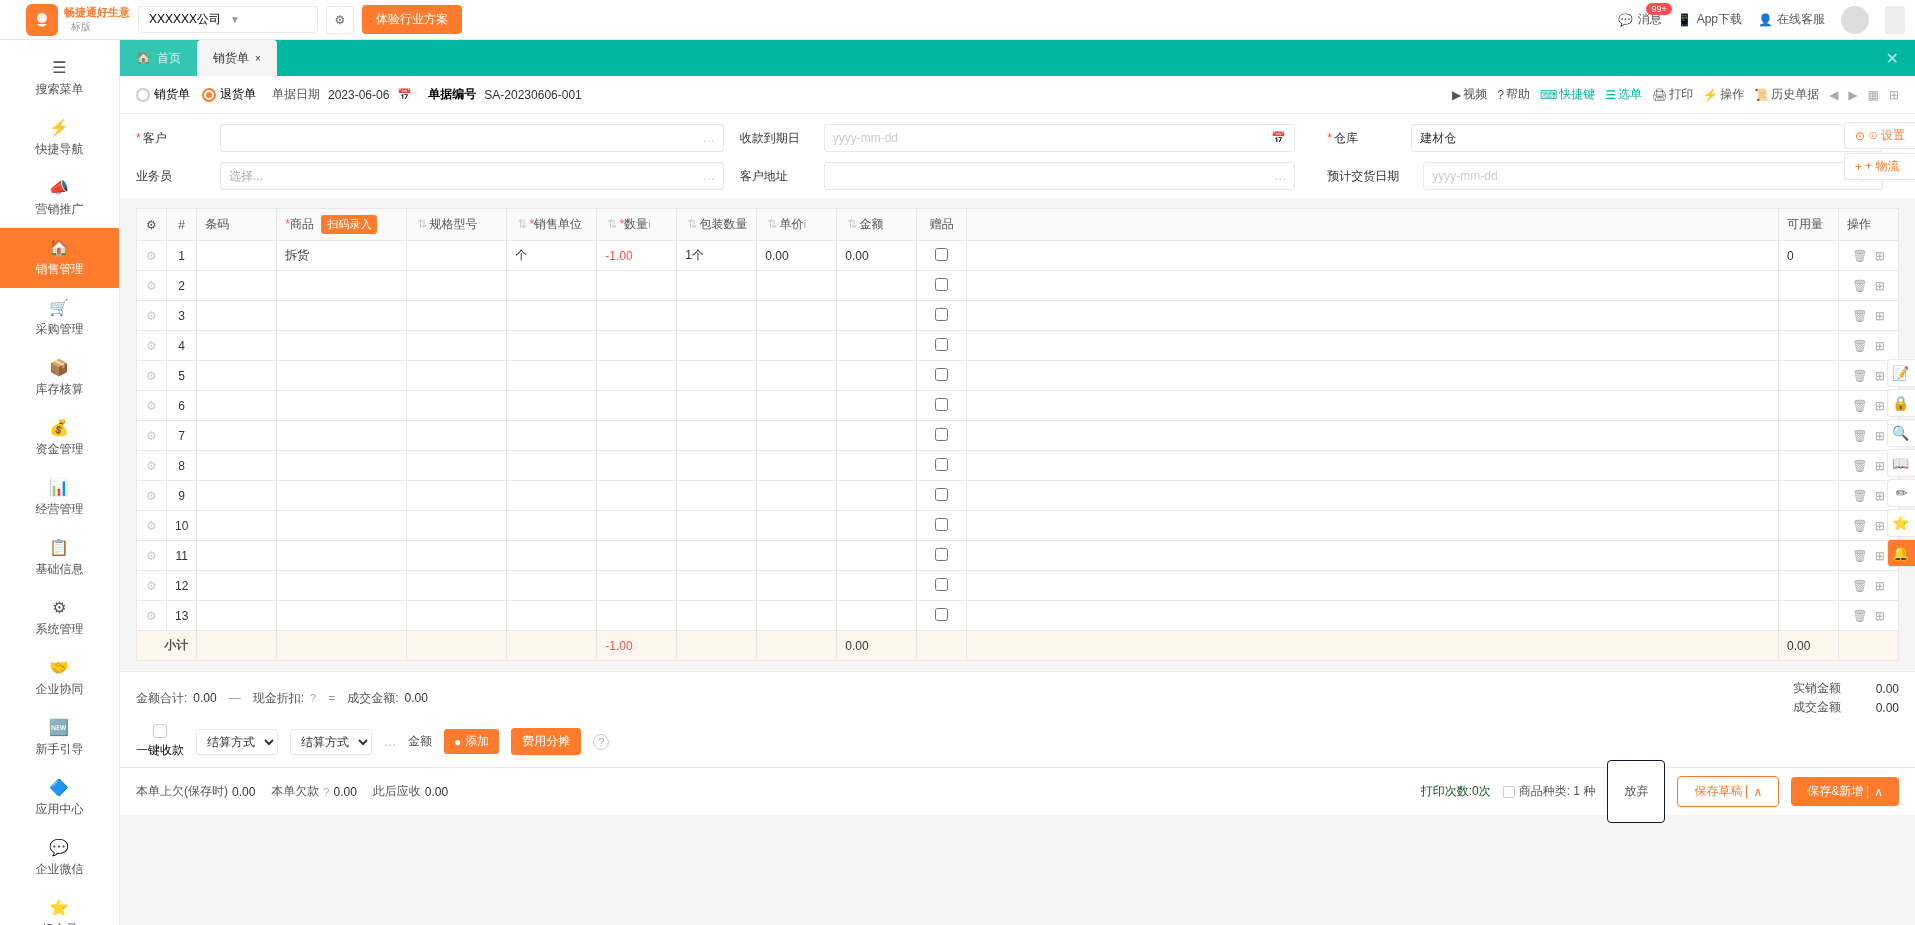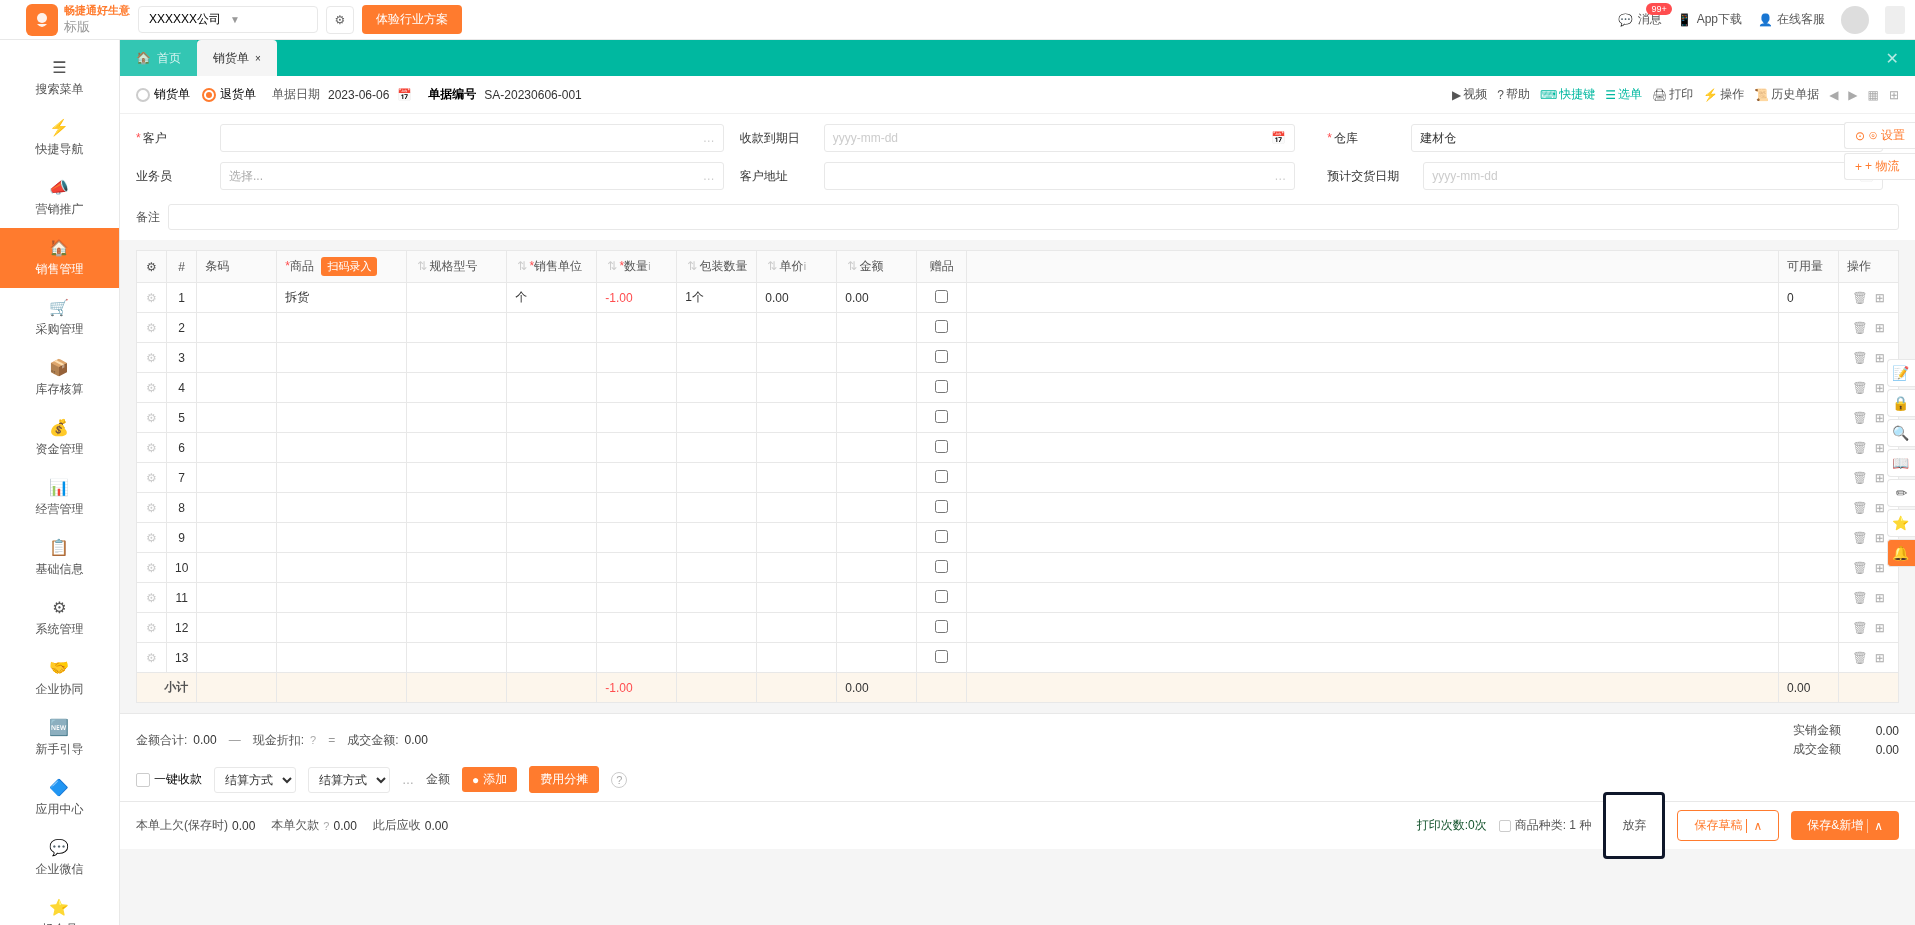--- a/index.html
+++ b/index.html
@@ -207,21 +207,21 @@
       display: flex; align-items: center; gap: 12px;
       margin-bottom: 8px;
     }
     .total-item { display: flex; align-items: center; gap: 6px; color: #555; }
     .minus-icon { color: #999; }
     .equal-icon { color: #999; }
 
     .payment-line {
       display: flex; align-items: center; gap: 12px;
     }
-    .checkbox-item { display: flex; align-items: center; gap: 4px; cursor: pointer; }
+    .checkbox-item { display: flex; align-items: center; gap: 4px; cursor: pointer; flex-direction: column; }
     .checkbox { width: 14px; height: 14px; border: 1px solid #ccc; border-radius: 2px; }
     .select-input {
       height: 26px; border: 1px solid #e8e8e8; border-radius: 3px;
       padding: 0 6px; color: #333; background: #fff;
     }
     .add-btn {
       background: #ff7b2e; color: white;
       border: none; border-radius: 3px;
       padding: 4px 10px; cursor: pointer;
     }
@@ -236,21 +236,21 @@
     .bottom-bar {
       height: 48px;
       background: #fff;
       border-top: 1px solid #e8e8e8;
       display: flex; align-items: center;
       padding: 0 16px; gap: 20px;
     }
     .bottom-info { display: flex; align-items: center; gap: 16px; color: #555; }
     .bottom-info span { display: flex; align-items: center; gap: 4px; }
     .btn-abandon {
-      border: 3px solid #0f172a; background: #fff;
+      border: 1px solid #0f172a; background: #fff;
       border-radius: 4px; padding: 22px 16px;
       cursor: pointer; color: #555;
     }
     .btn-save-draft {
       border: 1px solid #ff7b2e; background: #fff;
       border-radius: 4px; padding: 6px 16px;
       cursor: pointer; color: #ff7b2e;
       display: flex; align-items: center; gap: 4px;
     }
     .btn-save-new {
@@ -297,21 +297,21 @@
 <div class="top-bar">
   <div class="logo-area">
     <div class="logo-icon">
       <svg width="20" height="20" viewBox="0 0 20 20">
         <circle cx="10" cy="8" r="5" fill="white" opacity="0.9"></circle>
         <path d="M5 14 Q10 20 15 14" fill="white" opacity="0.9"></path>
       </svg>
     </div>
     <div>
       <div style="font-size:11px;color:#ff7b2e;font-weight:bold;">畅捷通好生意</div>
-      <div style="font-size:13px;color:#999;">标版</div>
+      <div style="font-size:10px;color:#999;margin-left:7px;">标版</div>
     </div>
   </div>
 
   <div class="company-selector">
     <span>XXXXXX公司</span>
     <span class="chevron">▼</span>
   </div>
 
   <div class="settings-btn">⚙</div>
 
@@ -534,24 +534,20 @@
 
           <div class="field-row" style="padding:0 16px 8px;">
             <span class="field-label">预计交货日期</span>
             <div class="field-input" style="border:1px solid #e8e8e8;border-radius:3px;height:28px;flex:1;display:flex;align-items:center;padding:0 8px;">
               <span style="color:#ccc;flex:1;">yyyy-mm-dd</span>
               <span style="cursor:pointer;color:#aaa;">📅</span>
             </div>
           </div>
         </div>
 
-        <div style="padding:6px 16px 10px;background:#fff;display:flex;align-items:center;gap:8px;">
-          <span style="color:#555;">备注</span>
-          <div style="flex:1;height:26px;border:1px solid #e8e8e8;border-radius:3px;padding:0 8px;"></div>
-        </div>
       </div>
 
       <div class="table-wrapper">
         <table class="data-table">
           <thead>
             <tr>
               <th style="width:30px;text-align:center;">⚙</th>
               <th style="width:25px;text-align:center;">#</th>
               <th style="width:80px;">条码</th>
               <th style="width:130px;">

